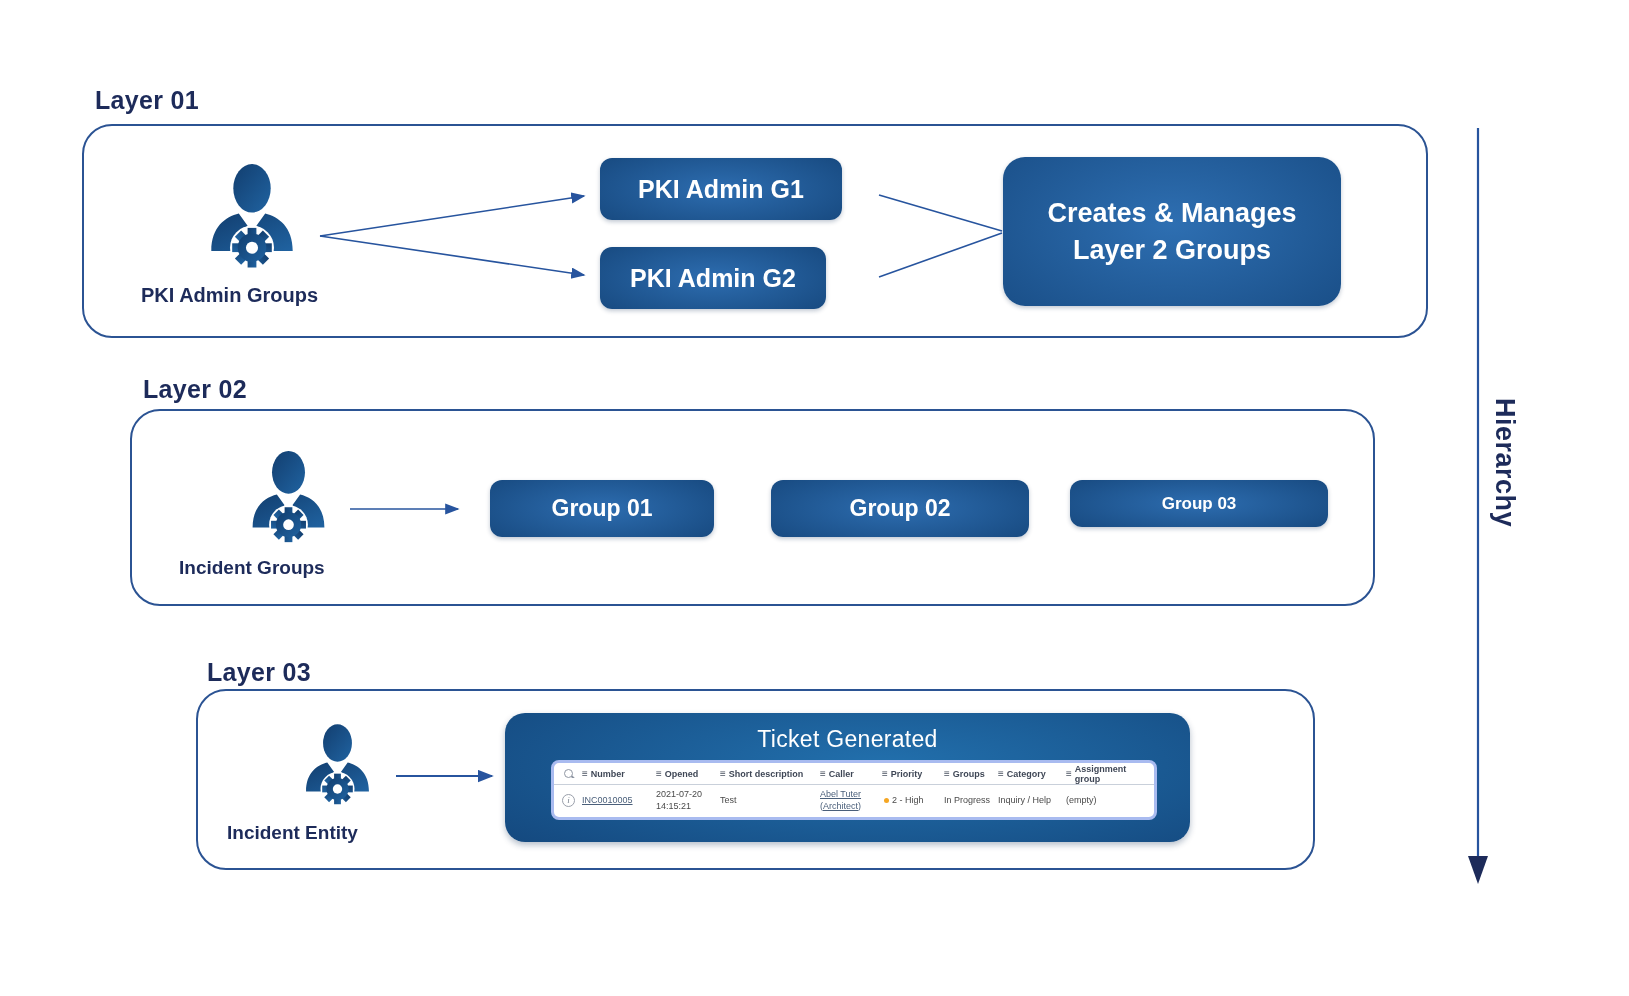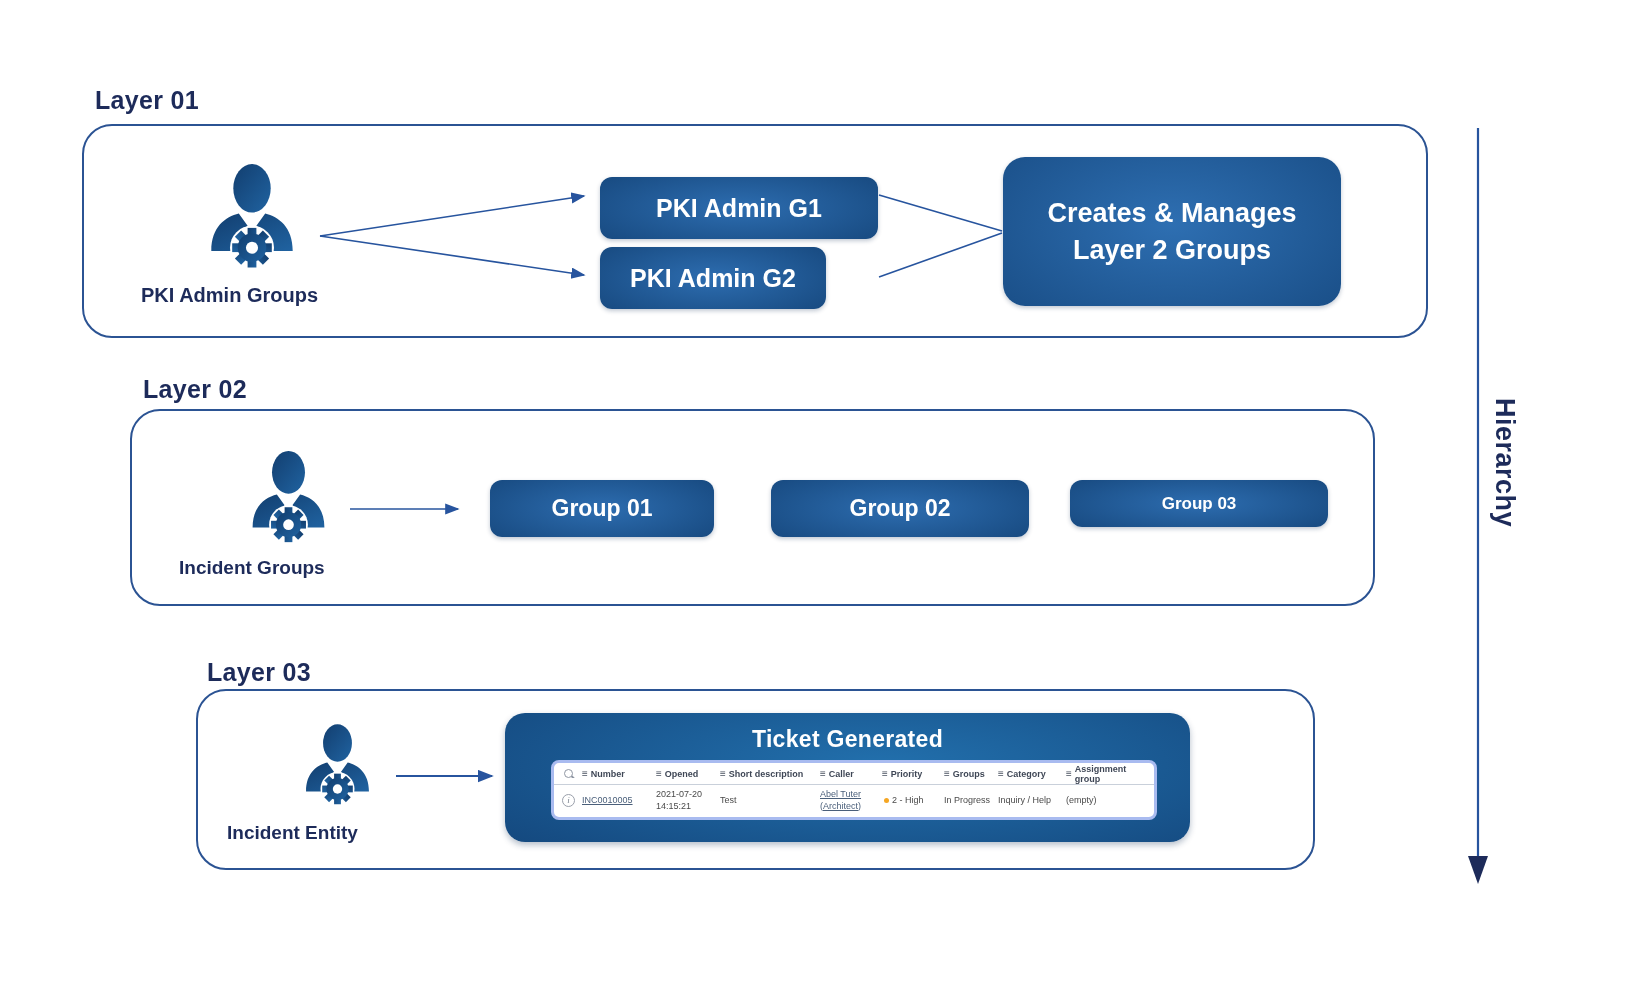--- a/index.html
+++ b/index.html
@@ -35,21 +35,21 @@
     writing-mode:vertical-rl; font-size:27px; font-weight:bold; color:#1d2b5a; letter-spacing:.5px;
   }
 
   
   .ticket-card {
     position:absolute; left:505px; top:713px; width:685px; height:129px; border-radius:20px;
     background:radial-gradient(ellipse 120% 160% at 55% 40%, #2270ad 0%, #14487e 60%, #0c3058 100%);
     box-shadow:0 3px 6px rgba(10,40,80,.3);
   }
   .ticket-title { position:absolute; left:0; top:13px; width:100%; text-align:center;
-    color:#fff; font-weight:bold; font-size:23px; letter-spacing:.3px; }
+    color:#fff; font-weight:normal; font-size:23px; letter-spacing:.3px; }
 
   .ticket-table {
     position:absolute; left:46px; top:47px; width:606px; height:60px;
     background:#fff; border:3px solid #a9bbf0; border-radius:8px; overflow:hidden;
   }
   .t-grid { display:grid; grid-template-columns:26px 74px 64px 100px 62px 62px 54px 68px 86px; align-items:center; }
   .t-head { height:22px; border-bottom:1px solid #c9d0da; }
   .t-row { height:31px; }
   .t-cell { display:flex; align-items:center; gap:3px; padding-left:2px;
     font-size:9px; color:#3f4756; font-weight:bold; overflow:hidden; }
@@ -95,21 +95,21 @@
   </svg>
 
   <div class="layer-label" style="left:95px; top:86px;">Layer 01</div>
   <div class="layer-box" style="left:82px; top:124px; width:1346px; height:214px;"></div>
 
   <svg style="position:absolute; left:197px; top:148px;" width="110" height="140" viewBox="0 0 100 100">
       <use href="#person-gear"></use>
     </svg>
   <div class="actor-label" style="left:141px; top:284px; font-size:20px;">PKI Admin Groups</div>
 
-  <div class="pill" style="left:600px; top:177px; width:278px; height:62px; font-size:25px;">PKI Admin G1</div>
+  <div class="pill" style="left:600px; top:158px; width:242px; height:62px; font-size:25px;">PKI Admin G1</div>
   <div class="pill" style="left:600px; top:247px; width:226px; height:62px; font-size:25px;">PKI Admin G2</div>
   <div class="pill pill-lg" style="left:1003px; top:157px; width:338px; height:149px; font-size:27px;">Creates &amp; Manages
 Layer 2 Groups</div>
 
   <div class="layer-label" style="left:143px; top:375px;">Layer 02</div>
   <div class="layer-box" style="left:130px; top:409px; width:1245px; height:197px;"></div>
 
   <svg style="position:absolute; left:240px; top:437px;" width="97" height="123" viewBox="0 0 100 100">
       <use href="#person-gear"></use>
     </svg>

